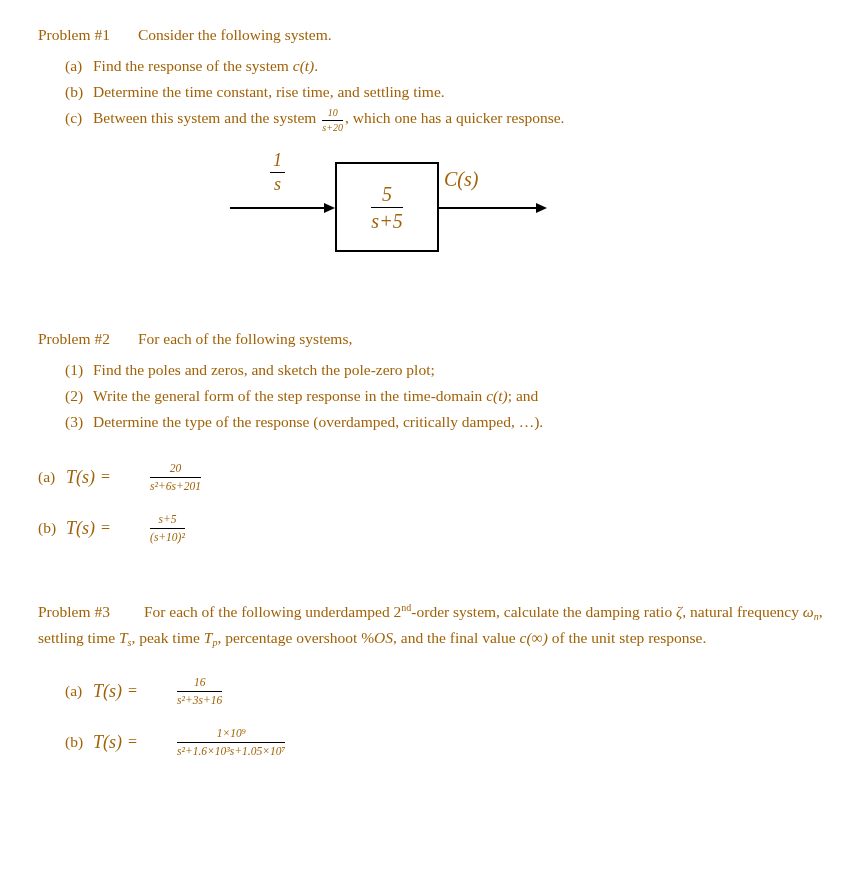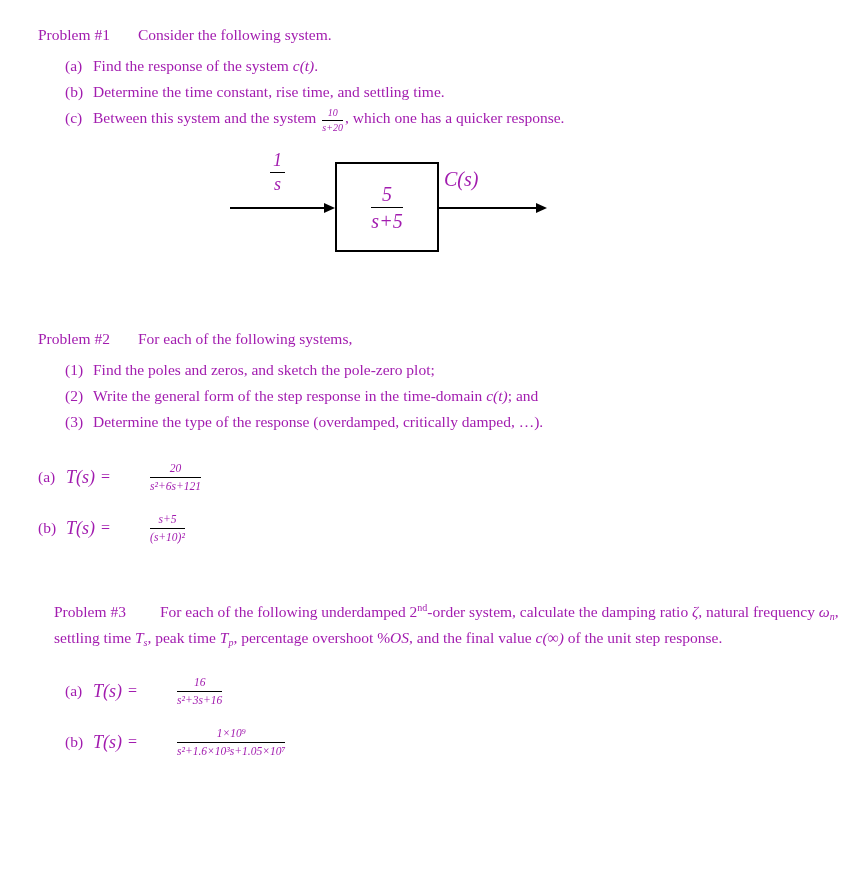--- a/index.html
+++ b/index.html
@@ -1,20 +1,20 @@
 <!DOCTYPE html>
 <html><head>
 <meta charset="utf-8">
 <style>
   * { box-sizing: border-box; }
   html, body { margin: 0; padding: 0; background: #ffffff; }
   .page {
     width: 868px; height: 885px; position: relative; overflow: hidden;
     font-family: "Liberation Serif", "DejaVu Serif", serif;
-    font-size: 15.5px; color: #a21caf; padding: 26px 38px 0 38px; background: #fff;
+    font-size: 15.5px; color: #a16207; padding: 26px 38px 0 38px; background: #fff;
   }
   .mv { font-style: italic; text-align: center; }
   .prob-head { white-space: nowrap; }
   .prob-label { display: inline-block; margin-right: 28px; }
   .list { margin-top: 11px; }
   .li { display: flex; padding-left: 27px; margin-bottom: 4px; line-height: 22px; align-items: baseline; }
   .marker { flex: 0 0 28px; }
   .li-text { flex: 1; }
 
   
@@ -46,21 +46,21 @@
   .head-2 { margin-top: 58px; }
   .eq { display: flex; align-items: center; }
   .eq-marker { flex: 0 0 28px; }
   .eq-lhs { font-size: 18px; font-style: italic; margin-right: 6px; }
   .eq-equals { margin-right: 8px; font-size: 16px; }
   .eq-p2a { margin-top: 28px; }
   .eq-p2b { margin-top: 18px; }
   .eq-p3a { margin-top: 24px; margin-left: 27px; }
   .eq-p3b { margin-top: 18px; margin-left: 27px; }
 
-  .para { margin: 54px 0 0 16px; width: 802px; line-height: 26px; }
+  .para { margin: 54px 0 0 0; width: 802px; line-height: 26px; }
   .para .prob-label { margin-right: 34px; }
   sup { font-size: 10px; line-height: 0; vertical-align: 6px; }
   sub { font-size: 10px; line-height: 0; vertical-align: -3px; }
   .hint { margin: 20px 0 0 0; width: 782px; line-height: 26px; font-style: italic; }
   .hint-label { text-decoration: underline; }
 </style>
 </head>
 <body>
 
 <div class="page">
@@ -116,21 +116,21 @@
       <span class="li-text">Determine the type of the response (overdamped, critically damped, …).</span>
     </div>
   </div>
 
   <div class="eq eq-p2a">
     <span class="eq-marker">(a)</span>
     <span class="eq-lhs">T(s)</span>
     <span class="eq-equals">=</span>
     <span class="frac frac-eq">
         <span class="num">20</span>
-        <span class="den">s²+6s+121</span>
+        <span class="den">s²+6s+201</span>
       </span>
   </div>
 
   <div class="eq eq-p2b">
     <span class="eq-marker">(b)</span>
     <span class="eq-lhs">T(s)</span>
     <span class="eq-equals">=</span>
     <span class="frac frac-eq">
         <span class="num">s+5</span>
         <span class="den">(s+10)²</span>

